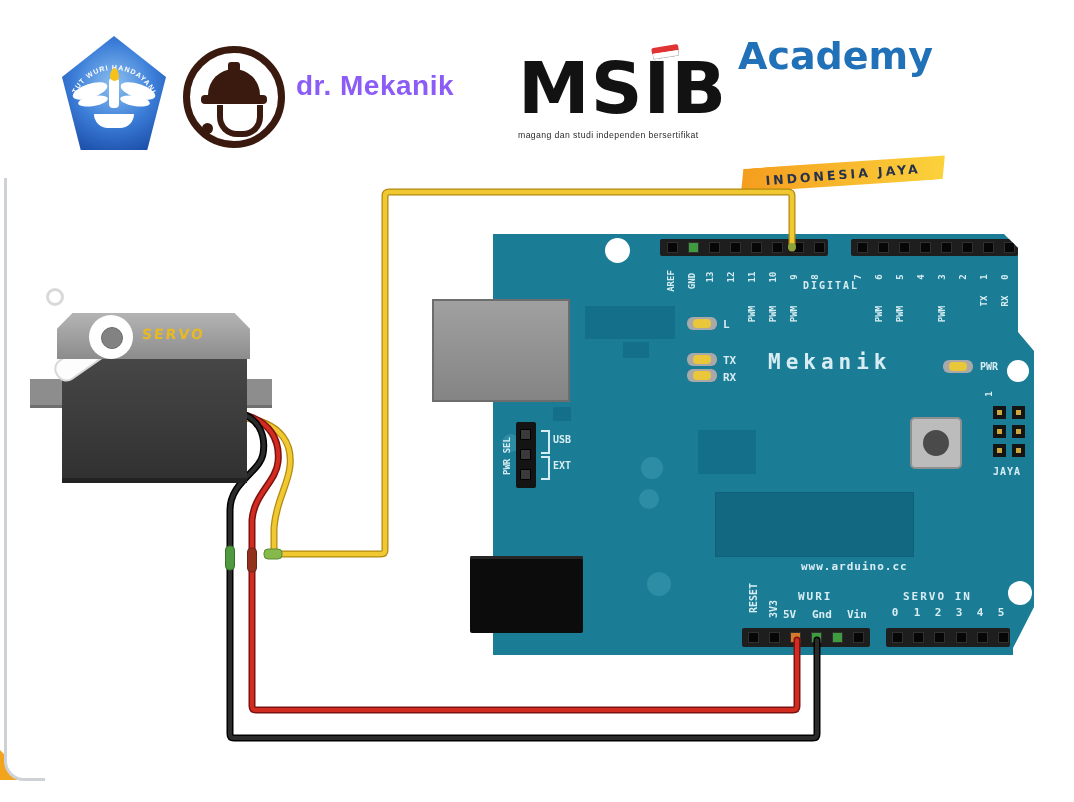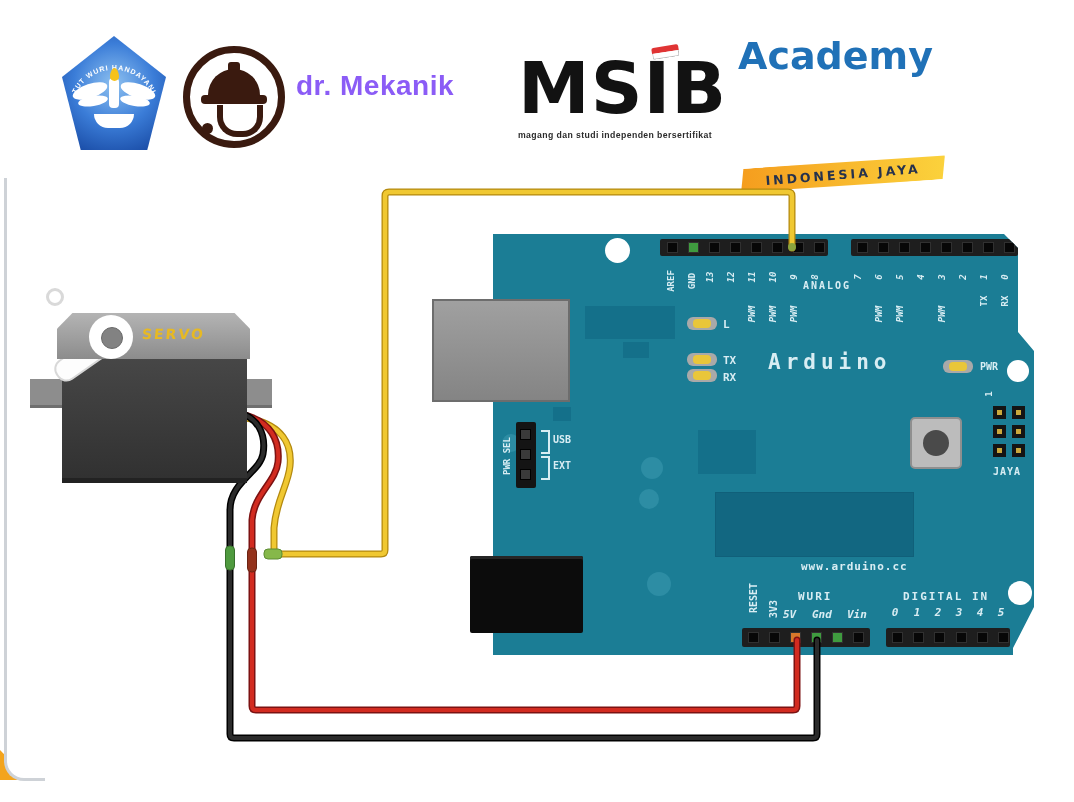--- a/index.html
+++ b/index.html
@@ -35,21 +35,21 @@
   #mekanik-text{left:296px;top:70px;width:218px;color:#8b5cf6;}
   #mekanik-title{font-size:28px;font-weight:bold;letter-spacing:.5px;}
   #mekanik-sub{font-size:20px;font-weight:bold;text-align:right;margin-top:2px;}
 
   #msib{left:518px;top:52px;width:215px;}
   #msib-acronym{font-size:72px;line-height:1;font-weight:900;color:#121212;letter-spacing:1px;
     font-family:"DejaVu Sans",sans-serif;}
   #msib-flag{left:134px;top:-6px;width:27px;height:13px;transform:rotate(-9deg);}
   #msib-flag .red{height:6px;background:#e03434;border-radius:2px 2px 0 0;}
   #msib-flag .white{height:5px;background:#fff;border:1px solid #bbb;border-top:none;border-radius:0 0 2px 2px;}
-  #msib-tagline{margin-top:6px;font-size:8.7px;font-weight:bold;color:#2b2b2b;letter-spacing:.4px;white-space:nowrap;}
+  #msib-tagline{margin-top:6px;font-size:8.7px;font-weight:normal;color:#2b2b2b;letter-spacing:.4px;white-space:nowrap;}
 
   #kampus{left:738px;top:36px;width:240px;font-family:"DejaVu Sans",sans-serif;}
   #kampus-l1{font-size:38px;line-height:1;font-weight:800;color:#35a8dc;}
   #kampus-l2{font-size:38px;line-height:1;font-weight:800;color:#2071b7;margin-top:1px;}
   #kampus-ribbon{left:2px;top:86px;width:206px;height:26px;transform:rotate(-4.5deg);
     background:linear-gradient(90deg,#f59d1e,#fbd23c);clip-path:polygon(2% 0,100% 10%,98% 100%,0 90%);
     display:flex;align-items:center;justify-content:center;position:relative;}
   #kampus-ribbon span{font-size:12.5px;font-weight:bold;letter-spacing:3px;color:#26324d;}
 
   
@@ -200,21 +200,21 @@
         <div class="pin" style="left: 7px; top: 5px;"></div>
         <div class="pin" style="left: 28px; top: 5px;"></div>
         <div class="pin" style="left: 49px; top: 5px;"></div>
         <div class="pin" style="left: 71px; top: 5px;"></div>
         <div class="pin" style="left: 92px; top: 5px;"></div>
         <div class="pin" style="left: 113px; top: 5px;"></div>
       </div>
 
     <div class="abs blab rot" style="left:156px;top:41px;width:44px;height:12px;">AREF</div>
     <div class="abs blab rot" style="left:177px;top:41px;width:44px;height:12px;">GND</div>
-    <div id="board-label-layer" class="abs" style="left:0;top:0;width:541px;height:421px;font-style:italic;">
+    <div id="board-label-layer" class="abs" style="left:0;top:0;width:541px;height:421px;">
         <div class="blab rot" style="left: 200px; top: 36px; width: 34px; height: 14px;">13</div>
         <div class="blab rot" style="left: 221px; top: 36px; width: 34px; height: 14px;">12</div>
         <div class="blab rot" style="left: 242px; top: 36px; width: 34px; height: 14px;">11</div>
         <div class="blab rot" style="left: 263px; top: 36px; width: 34px; height: 14px;">10</div>
         <div class="blab rot" style="left: 284px; top: 36px; width: 34px; height: 14px;">9</div>
         <div class="blab rot" style="left: 305px; top: 36px; width: 34px; height: 14px;">8</div>
         <div class="blab rot" style="left: 348px; top: 36px; width: 34px; height: 14px;">7</div>
         <div class="blab rot" style="left: 369px; top: 36px; width: 34px; height: 14px;">6</div>
         <div class="blab rot" style="left: 390px; top: 36px; width: 34px; height: 14px;">5</div>
         <div class="blab rot" style="left: 411px; top: 36px; width: 34px; height: 14px;">4</div>
@@ -231,38 +231,38 @@
         <div class="hlab" style="left: 290px; top: 374px; text-align: center;">5V</div>
         <div class="hlab" style="left: 319px; top: 374px; text-align: center;">Gnd</div>
         <div class="hlab" style="left: 354px; top: 374px; text-align: center;">Vin</div>
         <div class="hlab" style="left: 395px; top: 372px; width: 14px; text-align: center;">0</div>
         <div class="hlab" style="left: 417px; top: 372px; width: 14px; text-align: center;">1</div>
         <div class="hlab" style="left: 438px; top: 372px; width: 14px; text-align: center;">2</div>
         <div class="hlab" style="left: 459px; top: 372px; width: 14px; text-align: center;">3</div>
         <div class="hlab" style="left: 480px; top: 372px; width: 14px; text-align: center;">4</div>
         <div class="hlab" style="left: 501px; top: 372px; width: 14px; text-align: center;">5</div>
       </div>
-    <div class="abs caption" style="left:310px;top:46px;font-size:10px;letter-spacing:2px;">ANALOG</div>
+    <div class="abs caption" style="left:310px;top:46px;font-size:10px;letter-spacing:2px;">DIGITAL</div>
     <div class="abs blab rot" style="left:479px;top:61px;width:24px;height:12px;">TX</div>
     <div class="abs blab rot" style="left:500px;top:61px;width:24px;height:12px;">RX</div>
 
     <div class="abs led" style="left:194px;top:83px;">
         <i></i>
       </div>
     <div class="abs hlab" style="left:230px;top:84px;">L</div>
     <div class="abs led" style="left:194px;top:119px;">
         <i></i>
       </div>
     <div class="abs hlab" style="left:230px;top:120px;">TX</div>
     <div class="abs led" style="left:194px;top:135px;">
         <i></i>
       </div>
     <div class="abs hlab" style="left:230px;top:137px;">RX</div>
 
-    <div class="abs caption" style="left:275px;top:116px;font-size:21px;letter-spacing:5px;">Arduino</div>
+    <div class="abs caption" style="left:275px;top:116px;font-size:21px;letter-spacing:5px;">Mekanik</div>
 
     <div class="abs led" style="left:450px;top:126px;">
         <i></i>
       </div>
     <div class="abs hlab" style="left:487px;top:127px;font-size:10px;">PWR</div>
 
     <div class="abs blab rot" style="left:-21px;top:215px;width:70px;height:14px;">PWR SEL</div>
     <div class="abs" id="jumper">
       <div class="jpin" style="top:8px;"></div>
         <div class="jpin" style="top:28px;"></div>
@@ -296,21 +296,21 @@
         <div class="icsp-pin" style="left: 19px; top: 38px;">
           <span class="icsp-gold"></span>
         </div>
       </div>
     <div class="abs caption" style="left:500px;top:232px;font-size:10px;letter-spacing:1px;">JAYA</div>
 
     <div class="abs caption" style="left:308px;top:326px;font-size:11px;letter-spacing:1px;">www.arduino.cc</div>
     <div class="abs blab rot" style="left:232px;top:357px;width:56px;height:14px;font-size:10px;">RESET</div>
     <div class="abs blab rot" style="left:262px;top:368px;width:36px;height:14px;font-size:10px;">3V3</div>
     <div class="abs caption" style="left:305px;top:356px;font-size:11px;letter-spacing:2px;">WURI</div>
-    <div class="abs caption" style="left:410px;top:356px;font-size:11px;letter-spacing:2px;">DIGITAL IN</div>
+    <div class="abs caption" style="left:410px;top:356px;font-size:11px;letter-spacing:2px;">SERVO IN</div>
   </div>
 
   <div class="abs" id="usb-conn"></div>
   <div class="abs" id="power-jack"></div>
 
   <svg class="overlay" width="1074" height="802">
     <g fill="none" stroke-linejoin="round" stroke-linecap="round">
 
       <path d="M246,418 C284,424 292,446 290,466 S276,500 274,528 L274,550 Q274,554 278,554 L381,554 Q385,554 385,550 L385,196 Q385,192 389,192 L788,192 Q792,192 792,196 L792,248" stroke="#b3890f" stroke-width="7"></path>
       <path d="M246,418 C284,424 292,446 290,466 S276,500 274,528 L274,550 Q274,554 278,554 L381,554 Q385,554 385,550 L385,196 Q385,192 389,192 L788,192 Q792,192 792,196 L792,248" stroke="#f0c832" stroke-width="4.5"></path>

